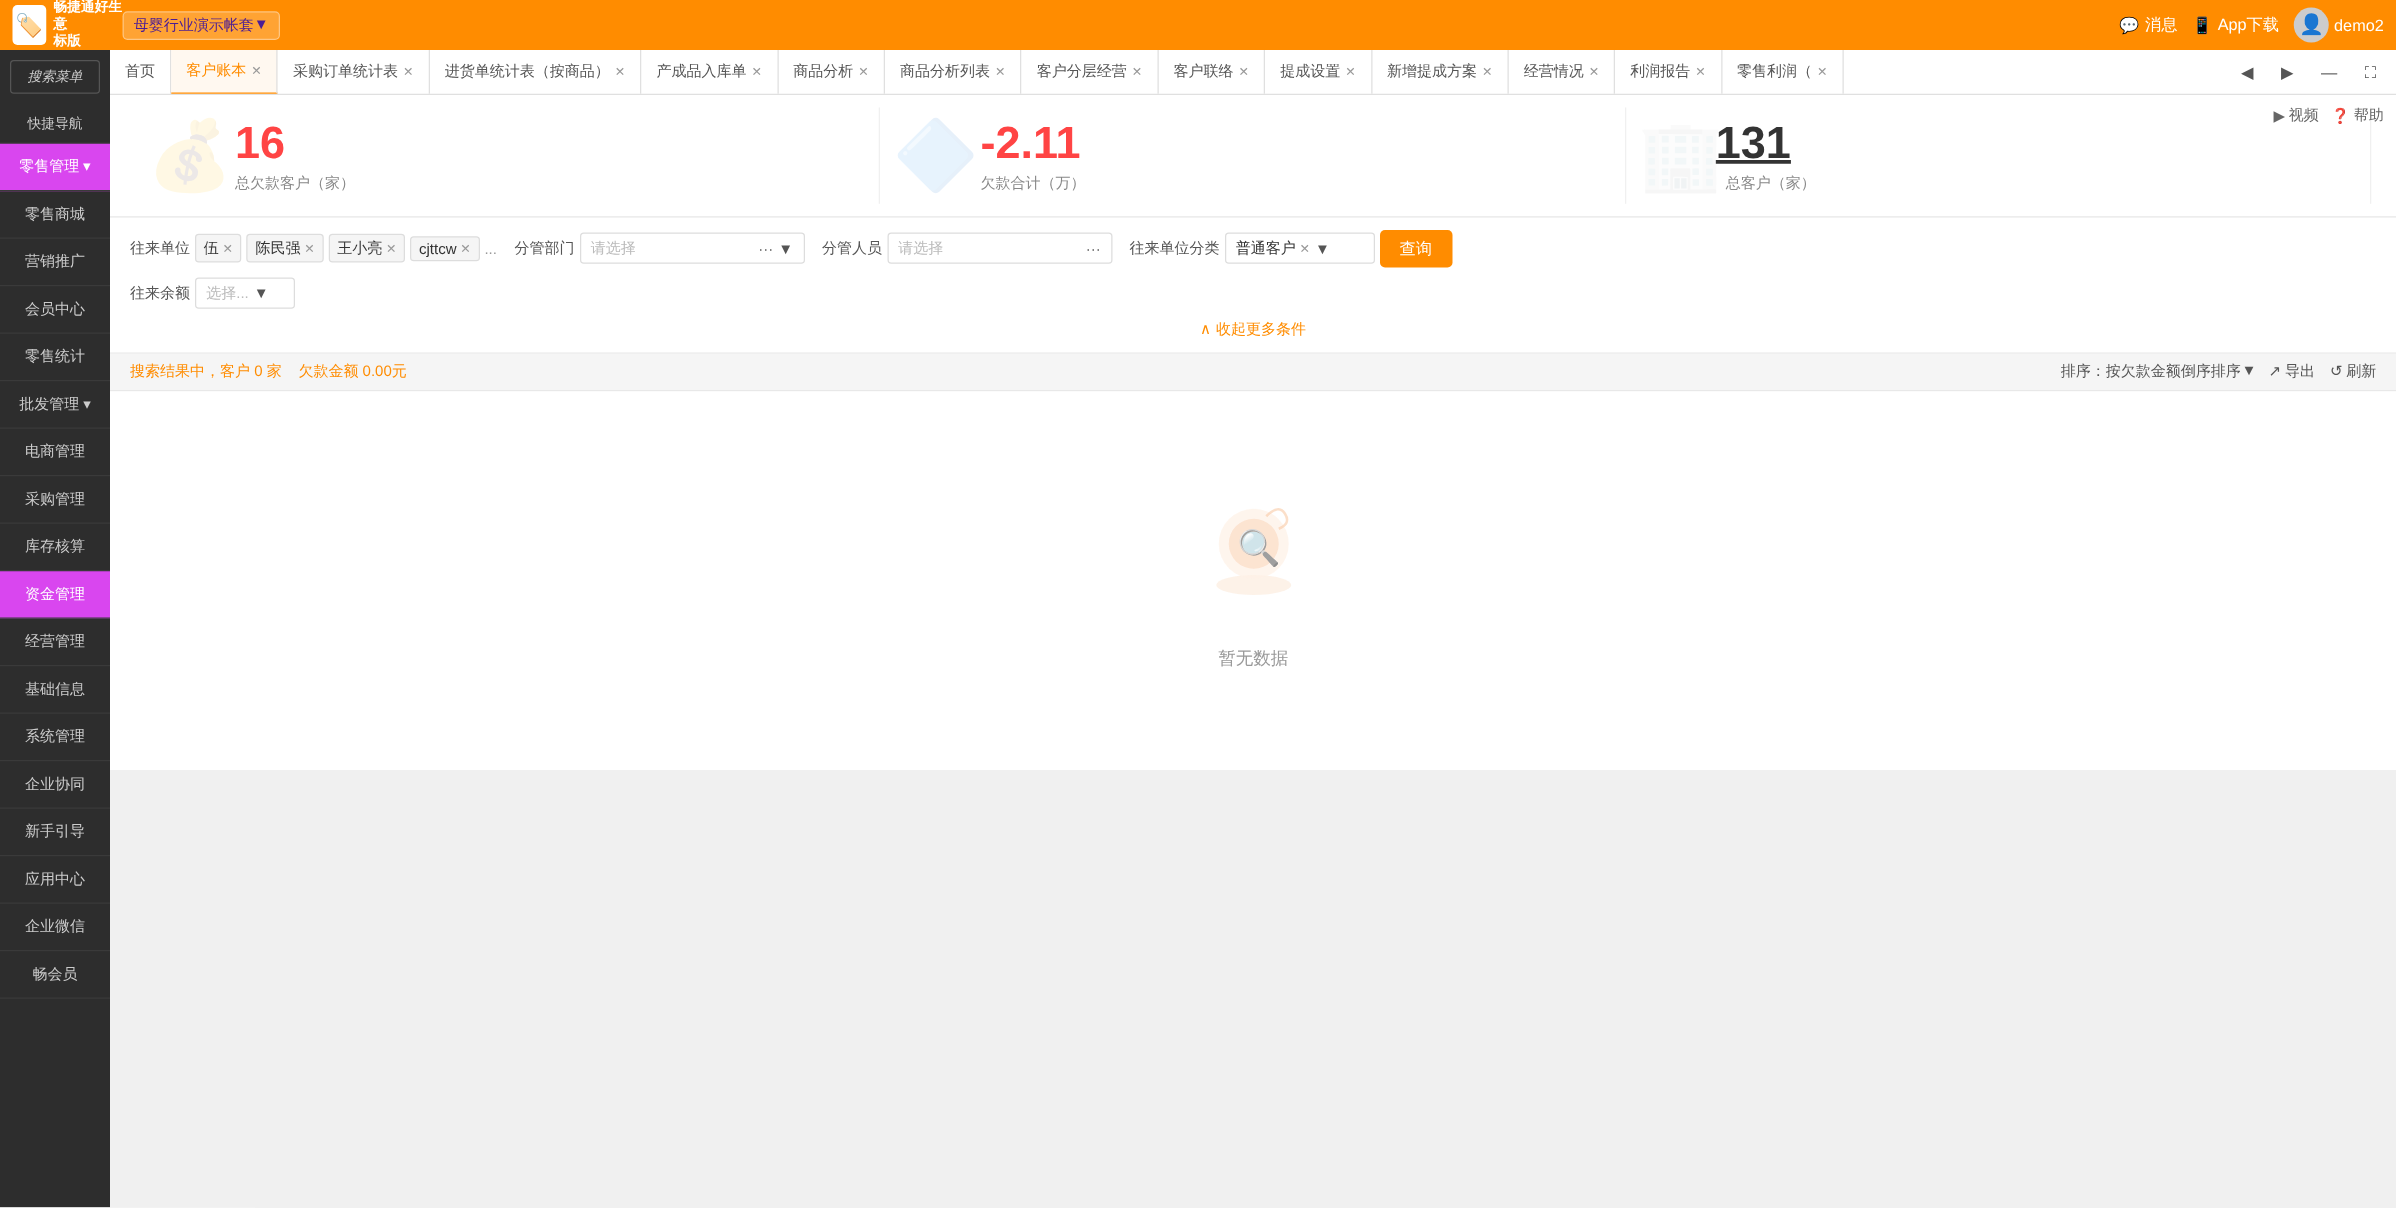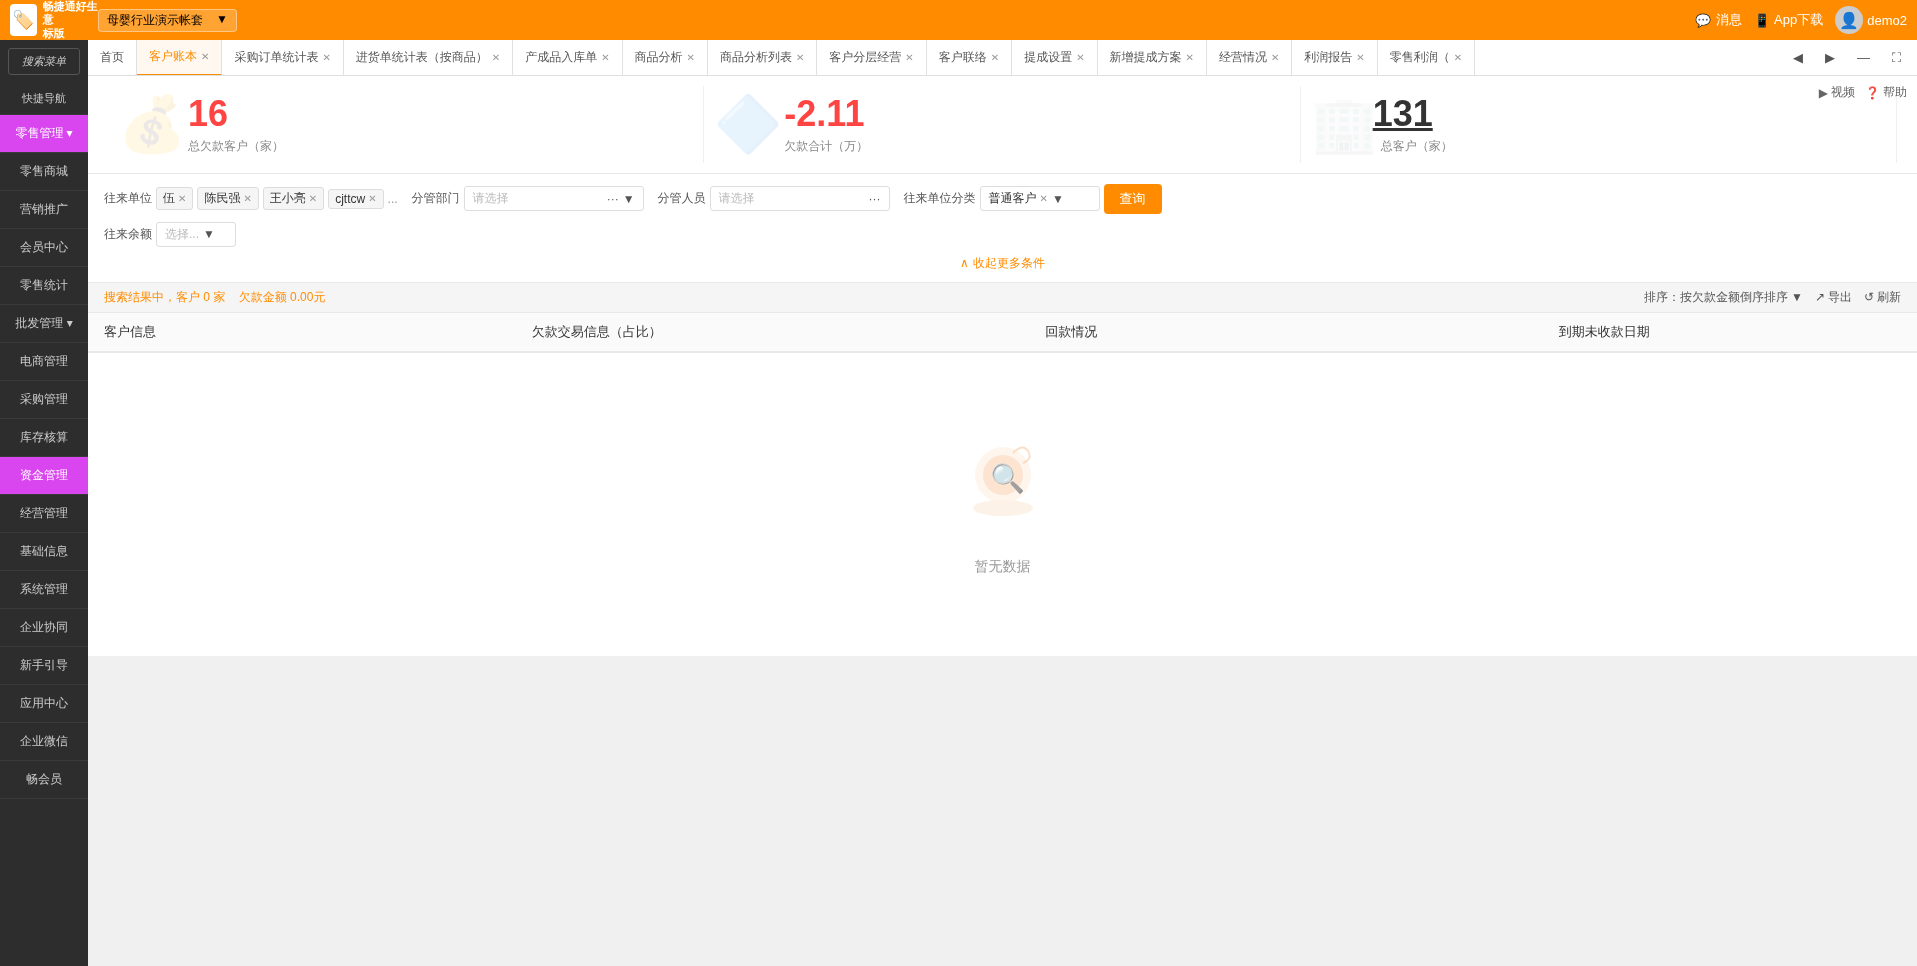--- a/index.html
+++ b/index.html
@@ -14,21 +14,21 @@
     .tab-bar { background: #fff; border-bottom: 1px solid #e0e0e0; display: flex; align-items: center; height: 36px; flex-shrink: 0; overflow: hidden; }
     .main-content { flex: 1; overflow-y: auto; background: #f0f0f0; padding: 0; }
 
     
     .logo-area { display: flex; align-items: center; gap: 6px; color: #fff; font-weight: bold; font-size: 14px; width: 88px; flex-shrink: 0; }
     .logo-icon { width: 32px; height: 32px; background: #fff; border-radius: 4px; display: flex; align-items: center; justify-content: center; font-size: 18px; }
     .logo-text { font-size: 11px; line-height: 1.2; }
     .top-right { display: flex; align-items: center; gap: 12px; margin-left: auto; color: #fff; font-size: 13px; }
     .top-right-item { display: flex; align-items: center; gap: 4px; cursor: pointer; }
     .avatar { width: 28px; height: 28px; border-radius: 50%; background: #ccc; display: flex; align-items: center; justify-content: center; font-size: 16px; }
-    .dropdown-select { background: rgba(255,255,255,0.2); border: 1px solid rgba(255,255,255,0.4); border-radius: 4px; color: #000000; padding: 2px 8px; font-size: 12px; display: flex; align-items: flex-start; gap: 13px; cursor: pointer; min-width: 120px; }
+    .dropdown-select { background: rgba(255,255,255,0.2); border: 1px solid rgba(255,255,255,0.4); border-radius: 4px; color: #4c1d95; padding: 2px 8px; font-size: 12px; display: flex; align-items: flex-start; gap: 0; cursor: pointer; min-width: 120px; }
 
     
     .sidebar-search { padding: 8px; }
     .sidebar-search-btn { width: 100%; background: none; border: 1px solid #555; color: #ccc; border-radius: 3px; padding: 5px; font-size: 11px; cursor: pointer; text-align: center; font-style: italic; }
     .sidebar-nav-btn { padding: 8px; color: #ccc; font-size: 11px; text-align: center; cursor: pointer; border-bottom: 1px solid #3a3a3a; }
     .sidebar-item { padding: 10px 5px; color: #ccc; font-size: 12px; text-align: center; cursor: pointer; border-bottom: 1px solid #3a3a3a; }
     .sidebar-item.active { background: #d946ef; color: #fff; font-family: Liberation Serif, serif; }
 
     
     .tab-item { display: flex; align-items: center; gap: 4px; padding: 0 12px; height: 36px; cursor: pointer; white-space: nowrap; font-size: 12px; color: #555; border-right: 1px solid #e0e0e0; flex-shrink: 0; }
@@ -57,21 +57,21 @@
     .filter-select { display: inline-flex; align-items: center; gap: 4px; border: 1px solid #ddd; border-radius: 3px; padding: 3px 8px; font-size: 12px; color: #555; cursor: pointer; min-width: 120px; background: #fff; }
     .filter-more { display: inline-flex; align-items: center; gap: 3px; color: #999; font-size: 12px; cursor: pointer; }
     .collapse-btn { display: flex; align-items: center; gap: 4px; justify-content: center; color: #ff8c00; font-size: 12px; cursor: pointer; margin-top: 4px; }
 
     
     .result-bar { background: #f5f5f5; padding: 6px 16px; display: flex; align-items: center; justify-content: space-between; border-bottom: 1px solid #e8e8e8; }
     .result-info { font-size: 12px; color: #555; }
     .result-info span { color: #ff8c00; }
     .result-actions { display: flex; align-items: center; gap: 12px; font-size: 12px; color: #555; }
     .result-action { display: flex; align-items: center; gap: 3px; cursor: pointer; }
-    .sort-select { display: flex; align-items: center; gap: 3px; color: #555; cursor: pointer; }
+    .sort-select { display: flex; align-items: center; gap: 3px; color: #555; cursor: pointer; font-family: Liberation Mono, monospace; }
 
     
     .data-table { width: 100%; background: #fff; }
     .table-header { display: flex; background: #fafafa; border-bottom: 2px solid #e8e8e8; padding: 10px 16px; }
     .col-customer { flex: 2.5; font-size: 13px; color: #333; font-weight: 500; }
     .col-debt { flex: 3; font-size: 13px; color: #333; font-weight: 500; }
     .col-repay { flex: 3; font-size: 13px; color: #333; font-weight: 500; }
     .col-date { flex: 2; font-size: 13px; color: #333; font-weight: 500; }
 
     
@@ -322,26 +322,20 @@
               <span>导出</span>
             </div>
             <div class="result-action">
               <span>↺</span>
               <span>刷新</span>
             </div>
           </div>
         </div>
 
         <div class="data-table">
-          <div class="table-header">
-            <div class="col-customer">客户信息</div>
-            <div class="col-debt">欠款交易信息（占比）</div>
-            <div class="col-repay">回款情况</div>
-            <div class="col-date">到期未收款日期</div>
-          </div>
 
           <div class="empty-state">
             <div class="empty-icon">
               <svg width="90" height="90" viewBox="0 0 90 90" fill="none" xmlns="http://www.w3.org/2000/svg">
                 <ellipse cx="45" cy="75" rx="30" ry="8" fill="#f5c8a0" opacity="0.4"></ellipse>
                 <circle cx="45" cy="42" r="28" fill="#fde8d5" opacity="0.7"></circle>
                 <circle cx="45" cy="42" r="20" fill="#f5a66b" opacity="0.4"></circle>
                 <text x="32" y="55" font-size="28" fill="#e8834a">🔍</text>
                 <path d="M55 20 Q65 10 70 18 Q75 26 65 30" stroke="#f5a66b" stroke-width="2" fill="none" opacity="0.6"></path>
               </svg>

